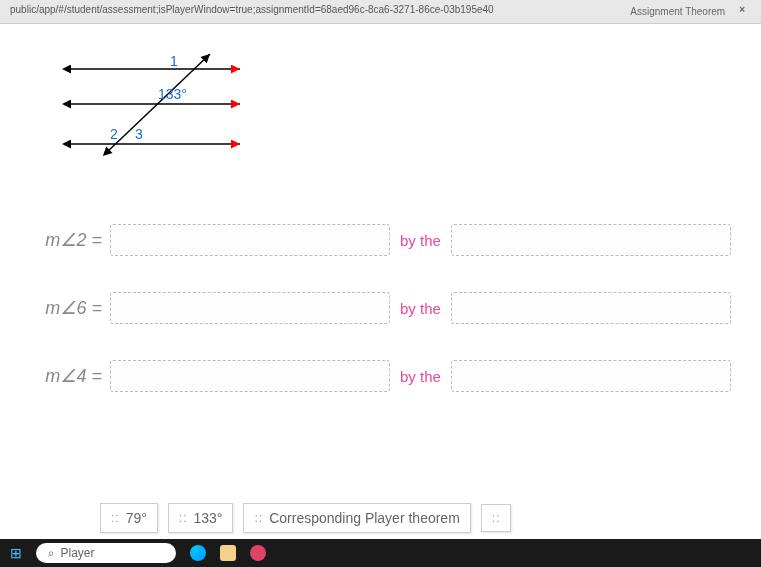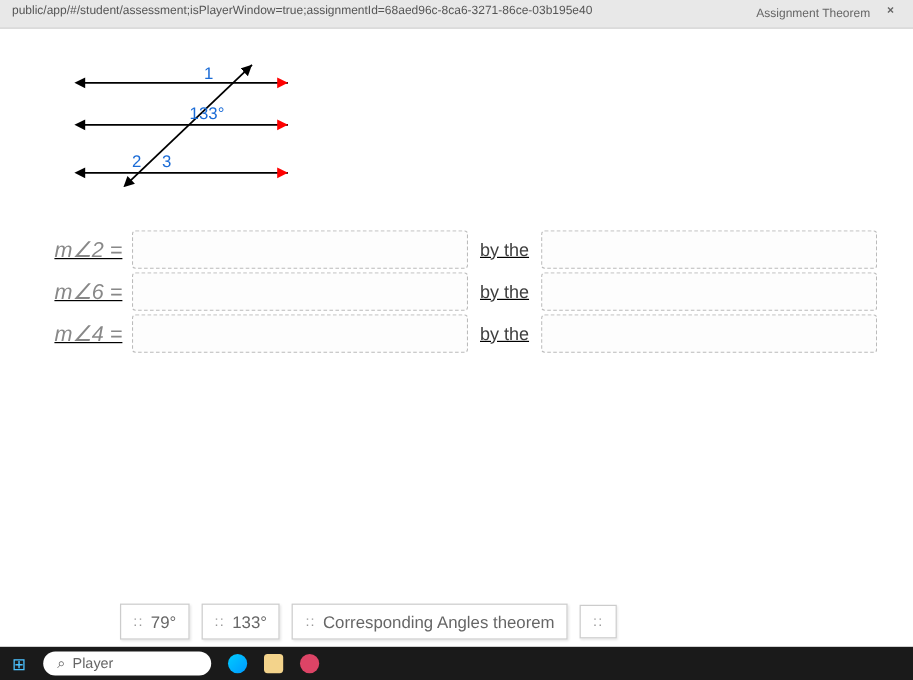--- a/index.html
+++ b/index.html
@@ -39,44 +39,43 @@
     height: calc(100% - 50px);
     position: relative;
   }
   .diagram {
     margin-left: 20px;
     margin-bottom: 20px;
   }
   .question-row {
     display: flex;
     align-items: center;
-    margin: 3px 0;
+    margin: 36px 0;
     padding-left: 10px;
-    text-decoration: underline;
   }
   .angle-label {
     font-style: italic;
     color: #888;
     font-size: 18px;
     width: 70px;
     text-align: right;
     padding-right: 8px;
   }
   .dropzone {
     border: 1px dashed #bbb;
     border-radius: 3px;
     height: 32px;
     background: #fdfdfd;
   }
   .dz-value {
     flex: 0 0 280px;
   }
   .by-the {
     padding: 0 10px;
-    color: #404040;
+    color: #ec4899;
     font-size: 15px;
   }
   .dz-reason {
     flex: 1;
   }
   .tile-tray {
     position: absolute;
     bottom: 8px;
     left: 100px;
     right: 10px;
@@ -191,21 +190,21 @@
     <div class="tile">
       <span class="grip">::</span>
       <span>79°</span>
     </div>
     <div class="tile">
       <span class="grip">::</span>
       <span>133°</span>
     </div>
     <div class="tile">
       <span class="grip">::</span>
-      <span>Corresponding Angles theorem</span>
+      <span>Corresponding Player theorem</span>
     </div>
     <div class="tile">
       <span class="grip">::</span>
     </div>
   </div>
 </div>
 
 <div class="taskbar">
   <div style="color:#4cc2ff;font-size:14px;">⊞</div>
   <div class="search-box">

